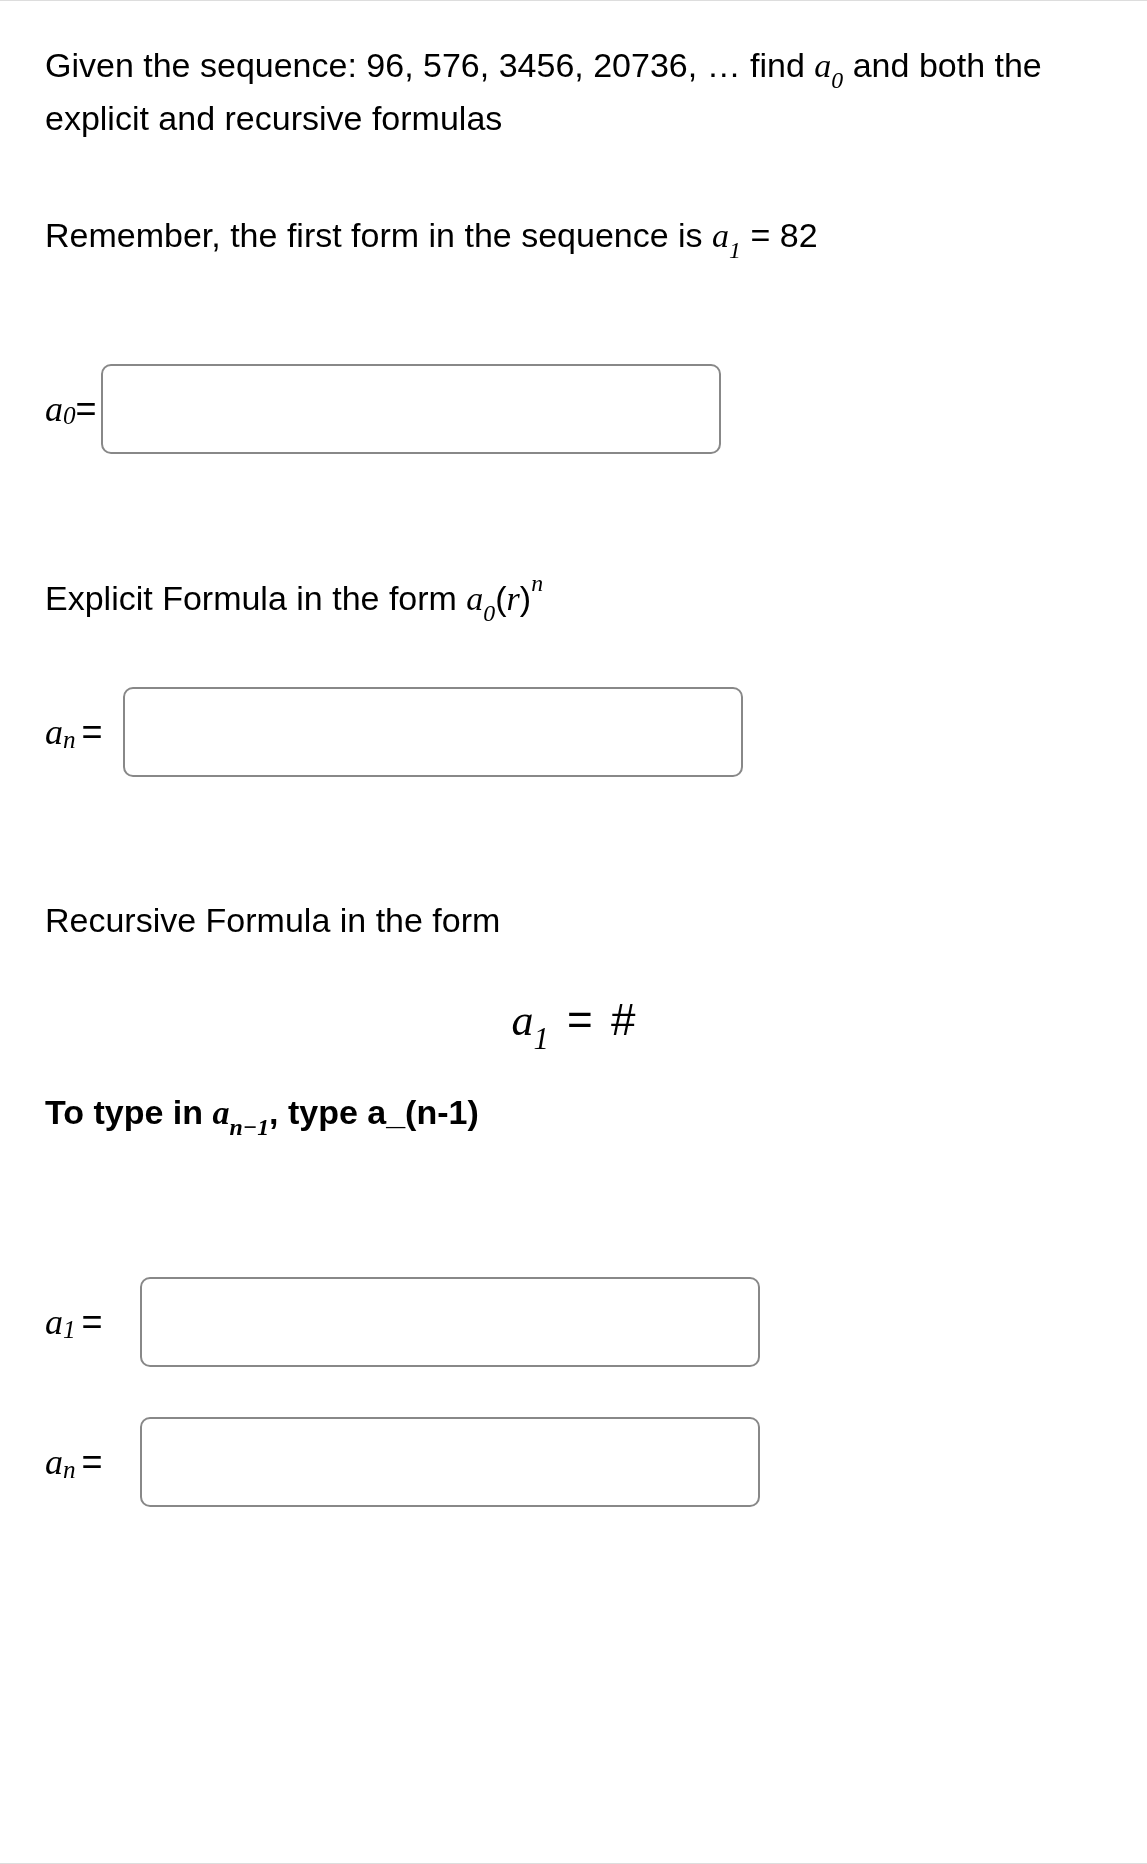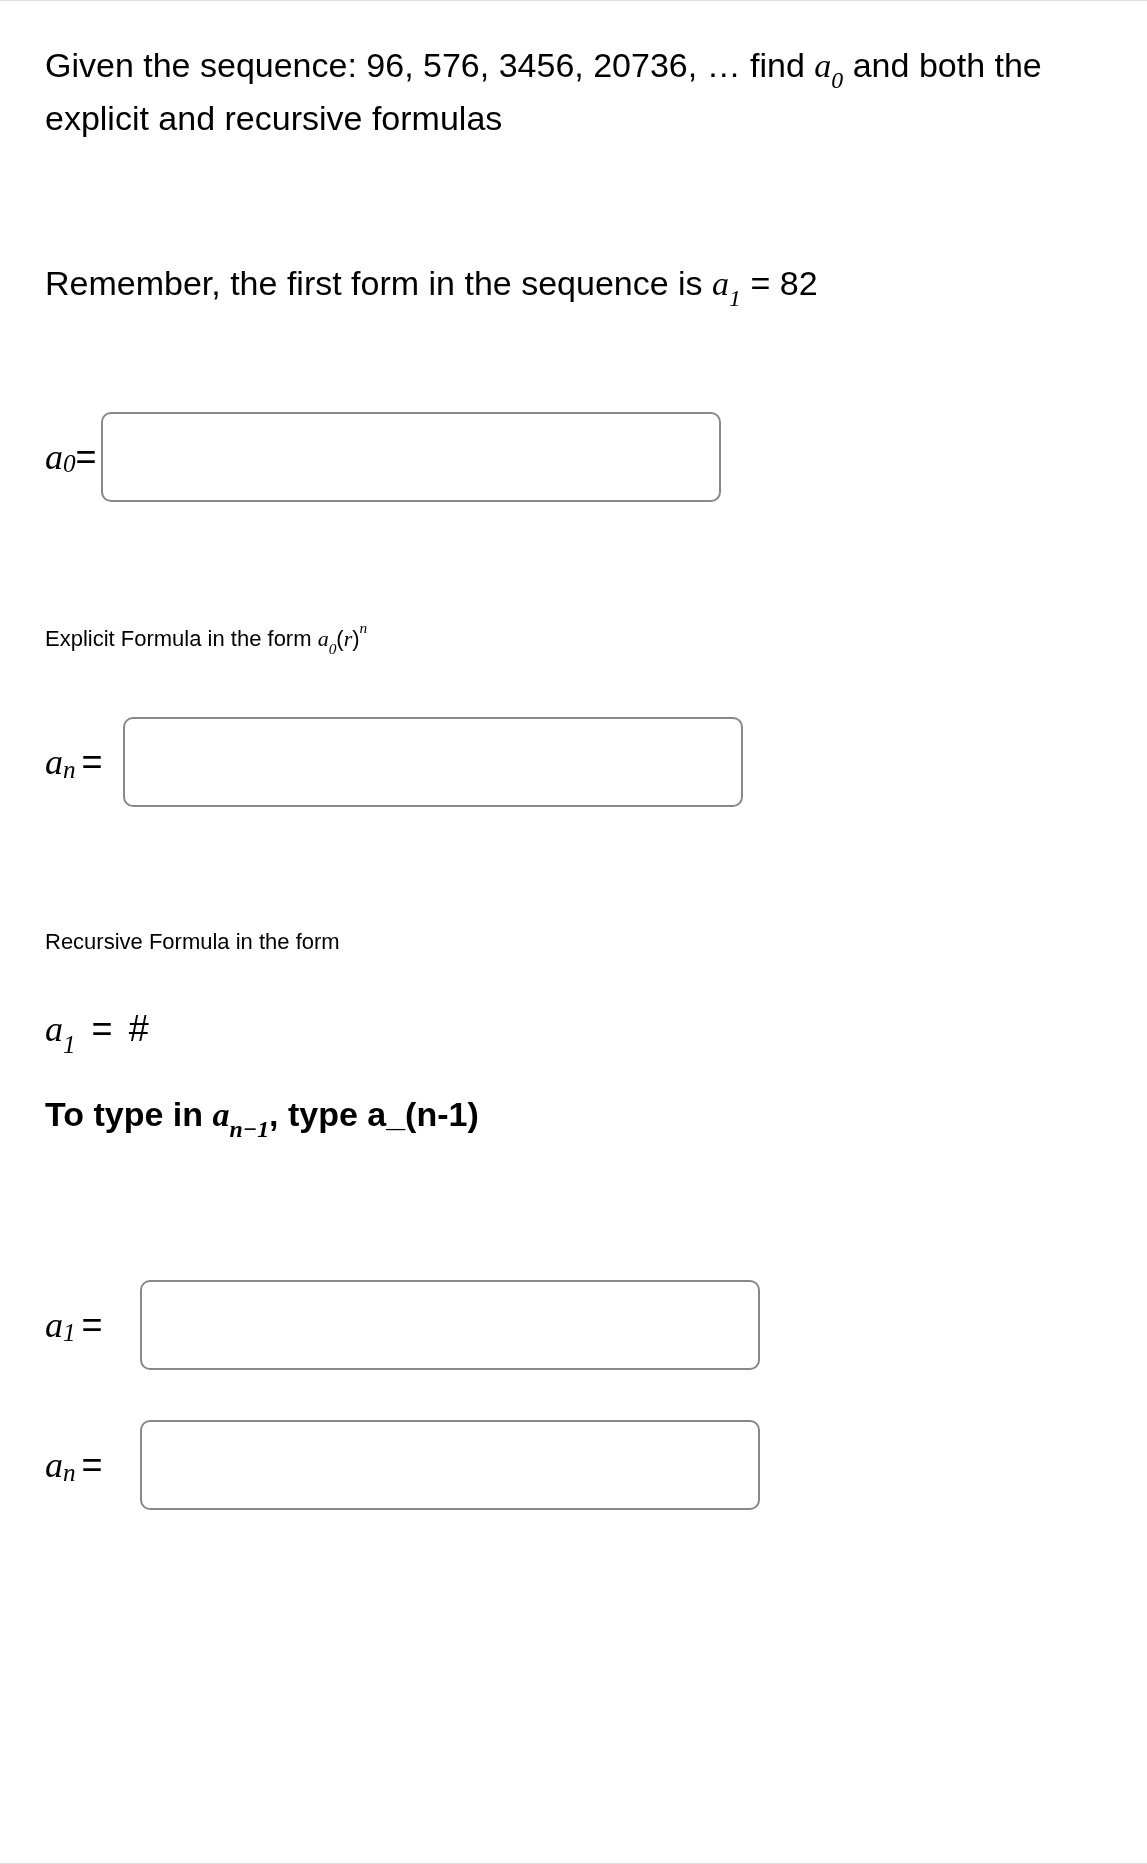--- a/index.html
+++ b/index.html
@@ -13,21 +13,21 @@
     width: 1147px;
     height: 1864px;
     padding: 40px 45px;
     font-size: 34px;
     color: #000000;
     border-top: 1px solid #ddd;
     border-bottom: 1px solid #ddd;
   }
   .question-text {
     line-height: 1.45;
-    margin-bottom: 116px;
+    margin-bottom: 68px;
   }
   .remember-text {
     line-height: 1.4;
     margin-bottom: 100px;
   }
   .math-italic {
     font-family: 'Times New Roman', serif;
     font-style: italic;
   }
   .input-row {
@@ -64,32 +64,33 @@
     background: #fff;
   }
   .input-a0 {
     width: 620px;
   }
   .input-an {
     width: 620px;
     margin-left: 10px;
   }
   .section-heading {
-    font-size: 22px;
+    font-size: 34px;
     margin-bottom: 60px;
     line-height: 1.4;
   }
   .recursive-section {
     margin-bottom: 30px;
   }
   .formula-line {
     font-family: 'Times New Roman', serif;
     font-style: italic;
-    font-size: 36px;
+    font-size: 44px;
     margin-bottom: 40px;
+    text-align: center;
   }
   .type-hint {
     font-size: 34px;
     margin-bottom: 140px;
     font-weight: bold;
   }
   .normal {
     font-style: normal;
     font-family: 'Lucida Sans Unicode', 'Lucida Grande', Arial, sans-serif;
   }

